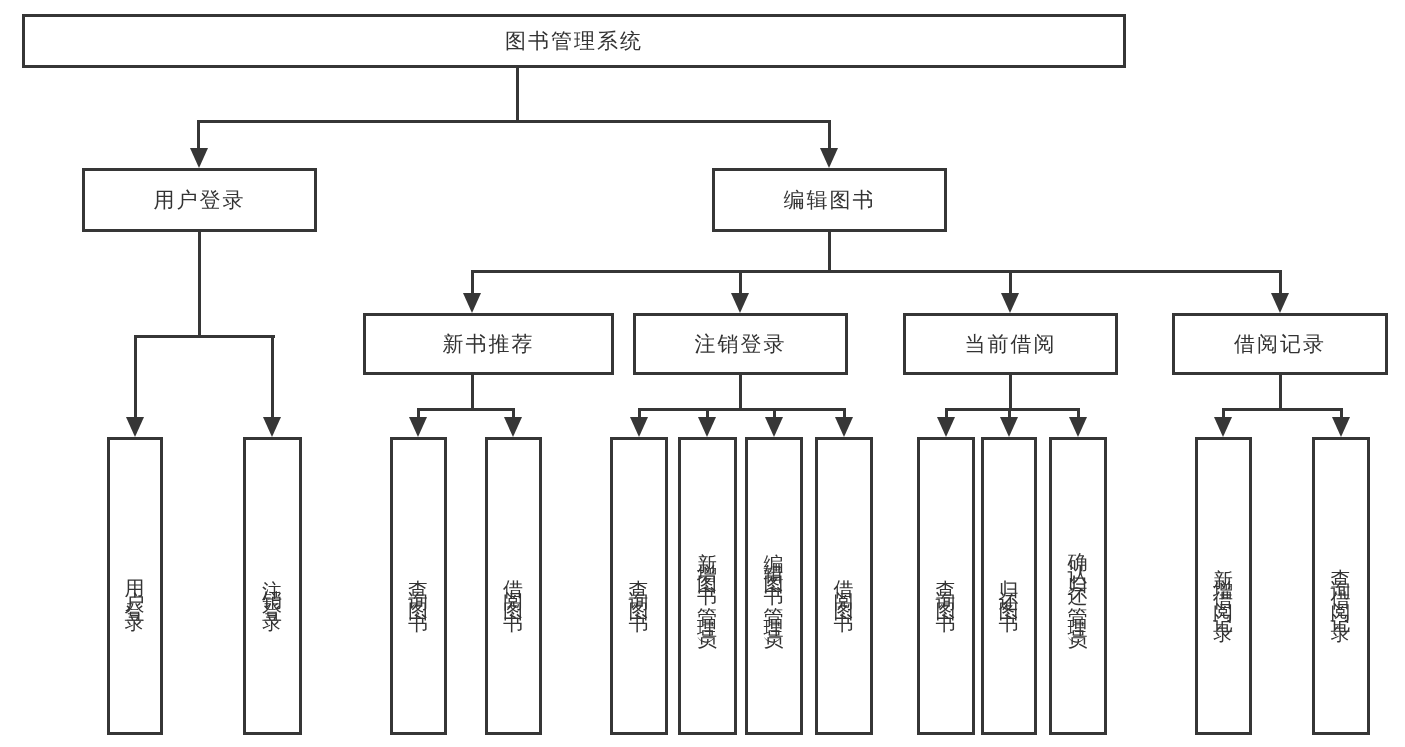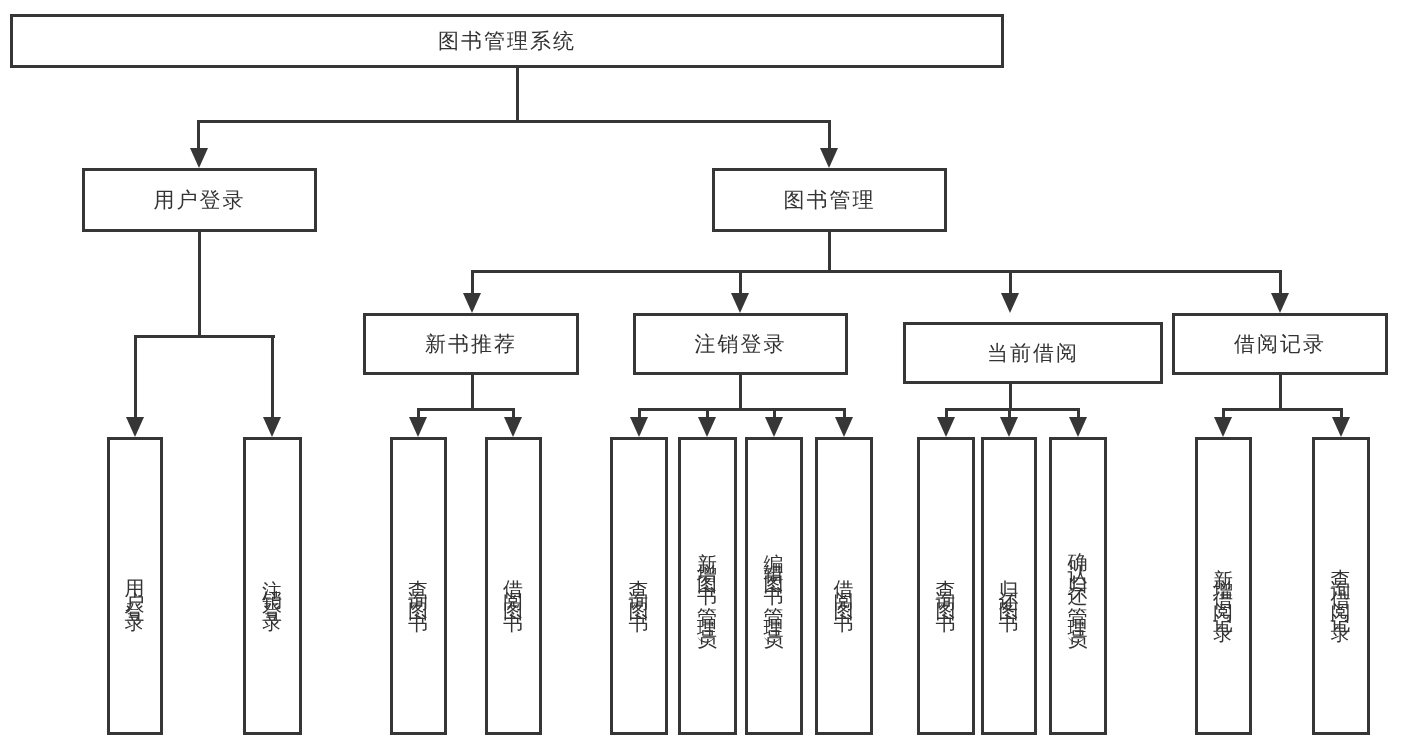--- a/index.html
+++ b/index.html
@@ -77,38 +77,38 @@
   <div class="arrow" style="left:630px;top:417px"></div>
   <div class="arrow" style="left:698px;top:417px"></div>
   <div class="arrow" style="left:765px;top:417px"></div>
   <div class="arrow" style="left:835px;top:417px"></div>
   <div class="arrow" style="left:937px;top:417px"></div>
   <div class="arrow" style="left:1000px;top:417px"></div>
   <div class="arrow" style="left:1069px;top:417px"></div>
   <div class="arrow" style="left:1214px;top:417px"></div>
   <div class="arrow" style="left:1332px;top:417px"></div>
 
-  <div class="box" style="left:10px;top:14px;width:994px;height:54px">
+  <div class="box" style="left:22px;top:14px;width:1104px;height:54px">
     <span class="lbl">图书管理系统</span>
   </div>
 
   <div class="box" style="left:82px;top:168px;width:235px;height:64px">
     <span class="lbl">用户登录</span>
   </div>
   <div class="box" style="left:712px;top:168px;width:235px;height:64px">
-    <span class="lbl">图书管理</span>
+    <span class="lbl">编辑图书</span>
   </div>
 
-  <div class="box" style="left:363px;top:313px;width:216px;height:62px">
+  <div class="box" style="left:363px;top:313px;width:251px;height:62px">
     <span class="lbl">新书推荐</span>
   </div>
   <div class="box" style="left:633px;top:313px;width:215px;height:62px">
     <span class="lbl">注销登录</span>
   </div>
-  <div class="box" style="left:903px;top:322px;width:260px;height:62px">
+  <div class="box" style="left:903px;top:313px;width:215px;height:62px">
     <span class="lbl">当前借阅</span>
   </div>
   <div class="box" style="left:1172px;top:313px;width:216px;height:62px">
     <span class="lbl">借阅记录</span>
   </div>
 
   <div class="box leaf" style="left:107px;top:437px;width:56px;height:298px">
     <span class="lbl">用户登录</span>
   </div>
   <div class="box leaf" style="left:243px;top:437px;width:59px;height:298px">

